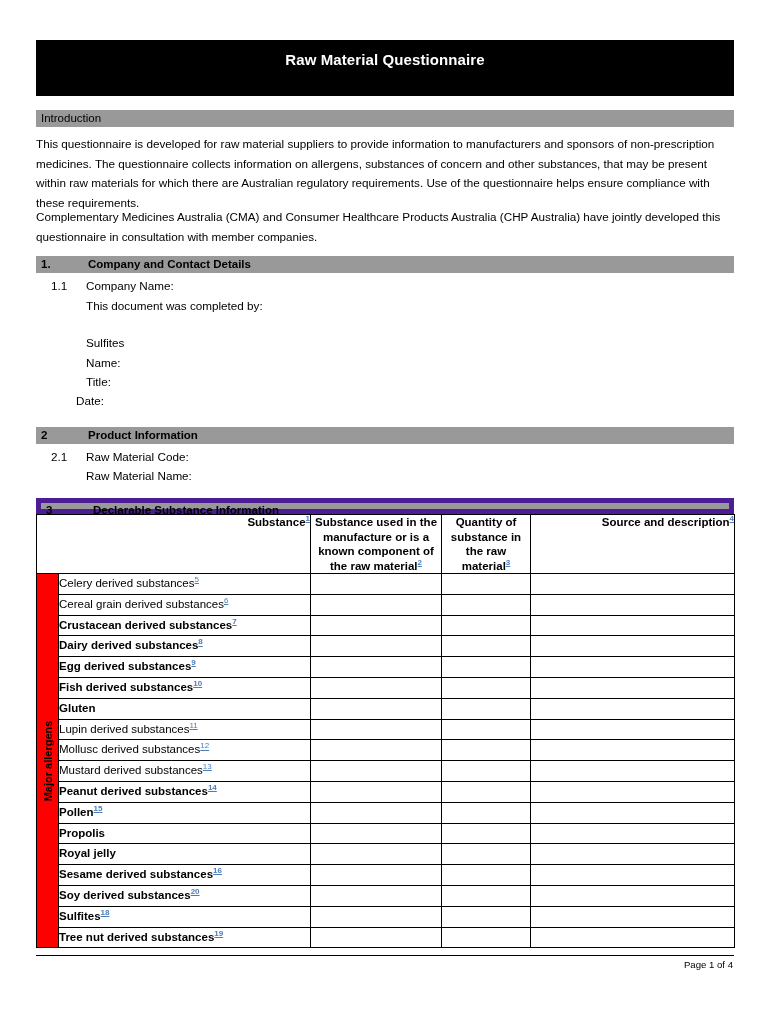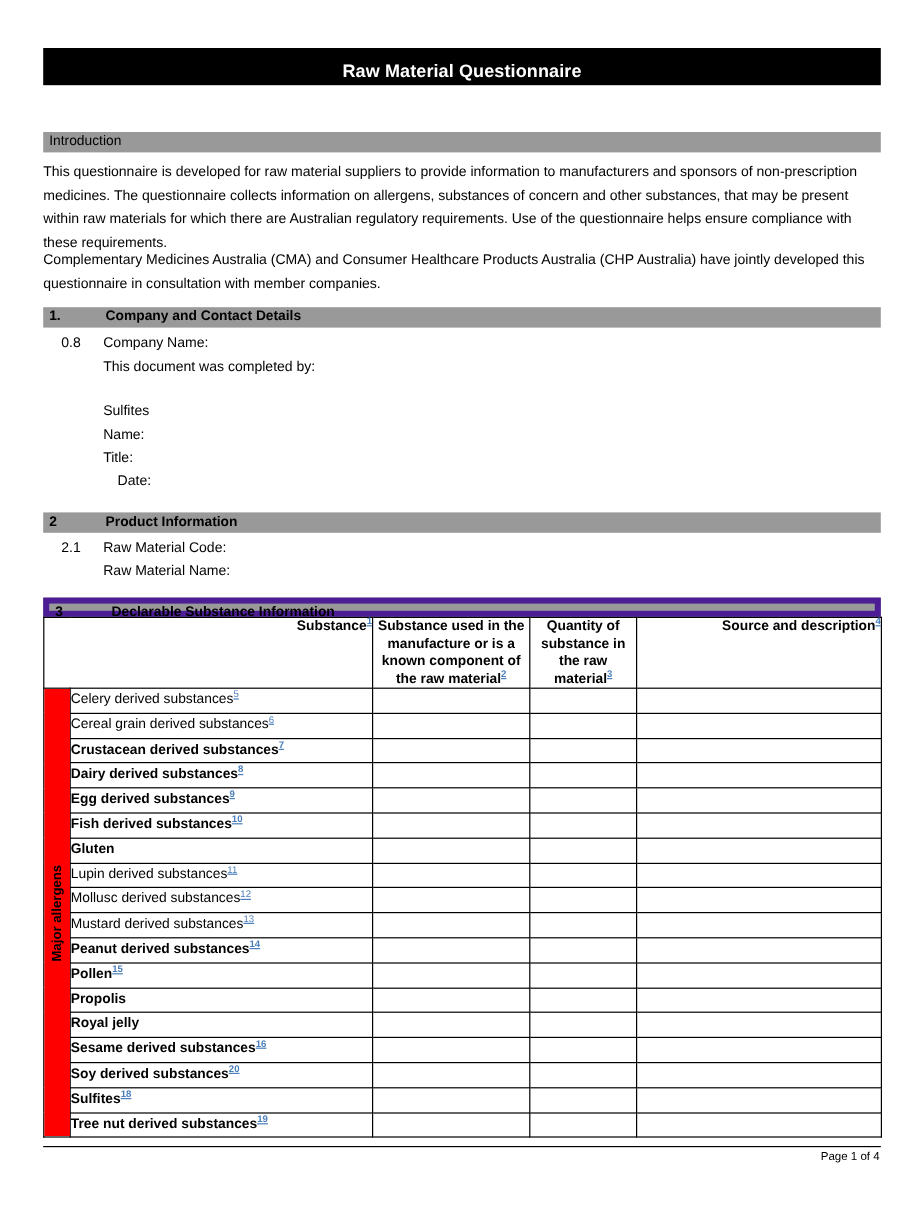--- a/index.html
+++ b/index.html
@@ -31,21 +31,21 @@
 
   
   .title-banner {
     position: absolute;
     left: 0;
     top: 40px;
     width: 698px;
     background: #000000;
     color: #ffffff;
     text-align: center;
-    padding: 9px 0 1px 0;
+    padding: 9px 0 26px 0;
     box-sizing: border-box;
   }
   .title-line {
     font-size: 15px;
     font-weight: bold;
     line-height: 21px;
     letter-spacing: 0.1px;
   }
 
   
@@ -186,27 +186,27 @@
       <span>Introduction</span>
     </div>
 
     <div class="para" style="top:134px;">This questionnaire is developed for raw material suppliers to provide information to manufacturers and sponsors of non-prescription medicines. The questionnaire collects information on allergens, substances of concern and other substances, that may be present within raw materials for which there are Australian regulatory requirements. Use of the questionnaire helps ensure compliance with these requirements.</div>
     <div class="para" style="top:207px;">Complementary Medicines Australia (CMA) and Consumer Healthcare Products Australia (CHP Australia) have jointly developed this questionnaire in consultation with member companies.</div>
 
     <div class="sec-bar bold" style="top:256px;">
       <span class="num">1.</span><span>Company and Contact Details</span>
     </div>
 
-    <div class="sub-num" style="top:276px;">0.8</div>
+    <div class="sub-num" style="top:276px;">1.1</div>
     <div class="sub-item" style="left:50px; top:276px;">Company Name:</div>
     <div class="sub-item" style="left:50px; top:296px;">This document was completed by:</div>
     <div class="sub-item" style="left:50px; top:333px;">Sulfites</div>
     <div class="sub-item" style="left:50px; top:353px;">Name:</div>
     <div class="sub-item" style="left:50px; top:372px;">Title:</div>
-    <div class="sub-item" style="left:62px; top:391px;text-align:center;">Date:</div>
+    <div class="sub-item" style="left:40px; top:391px;text-align:center;">Date:</div>
 
     <div class="sec-bar bold" style="top:427px;">
       <span class="num">2</span><span>Product Information</span>
     </div>
 
     <div class="sub-num" style="top:447px;">2.1</div>
     <div class="sub-item" style="left:50px; top:447px;">Raw Material Code:</div>
     <div class="sub-item" style="left:50px; top:466px;">Raw Material Name:</div>
 
     <div class="sec-bar bold" style="top:498px; border:5px solid #4c1d95; height:16px; line-height:15px;">

